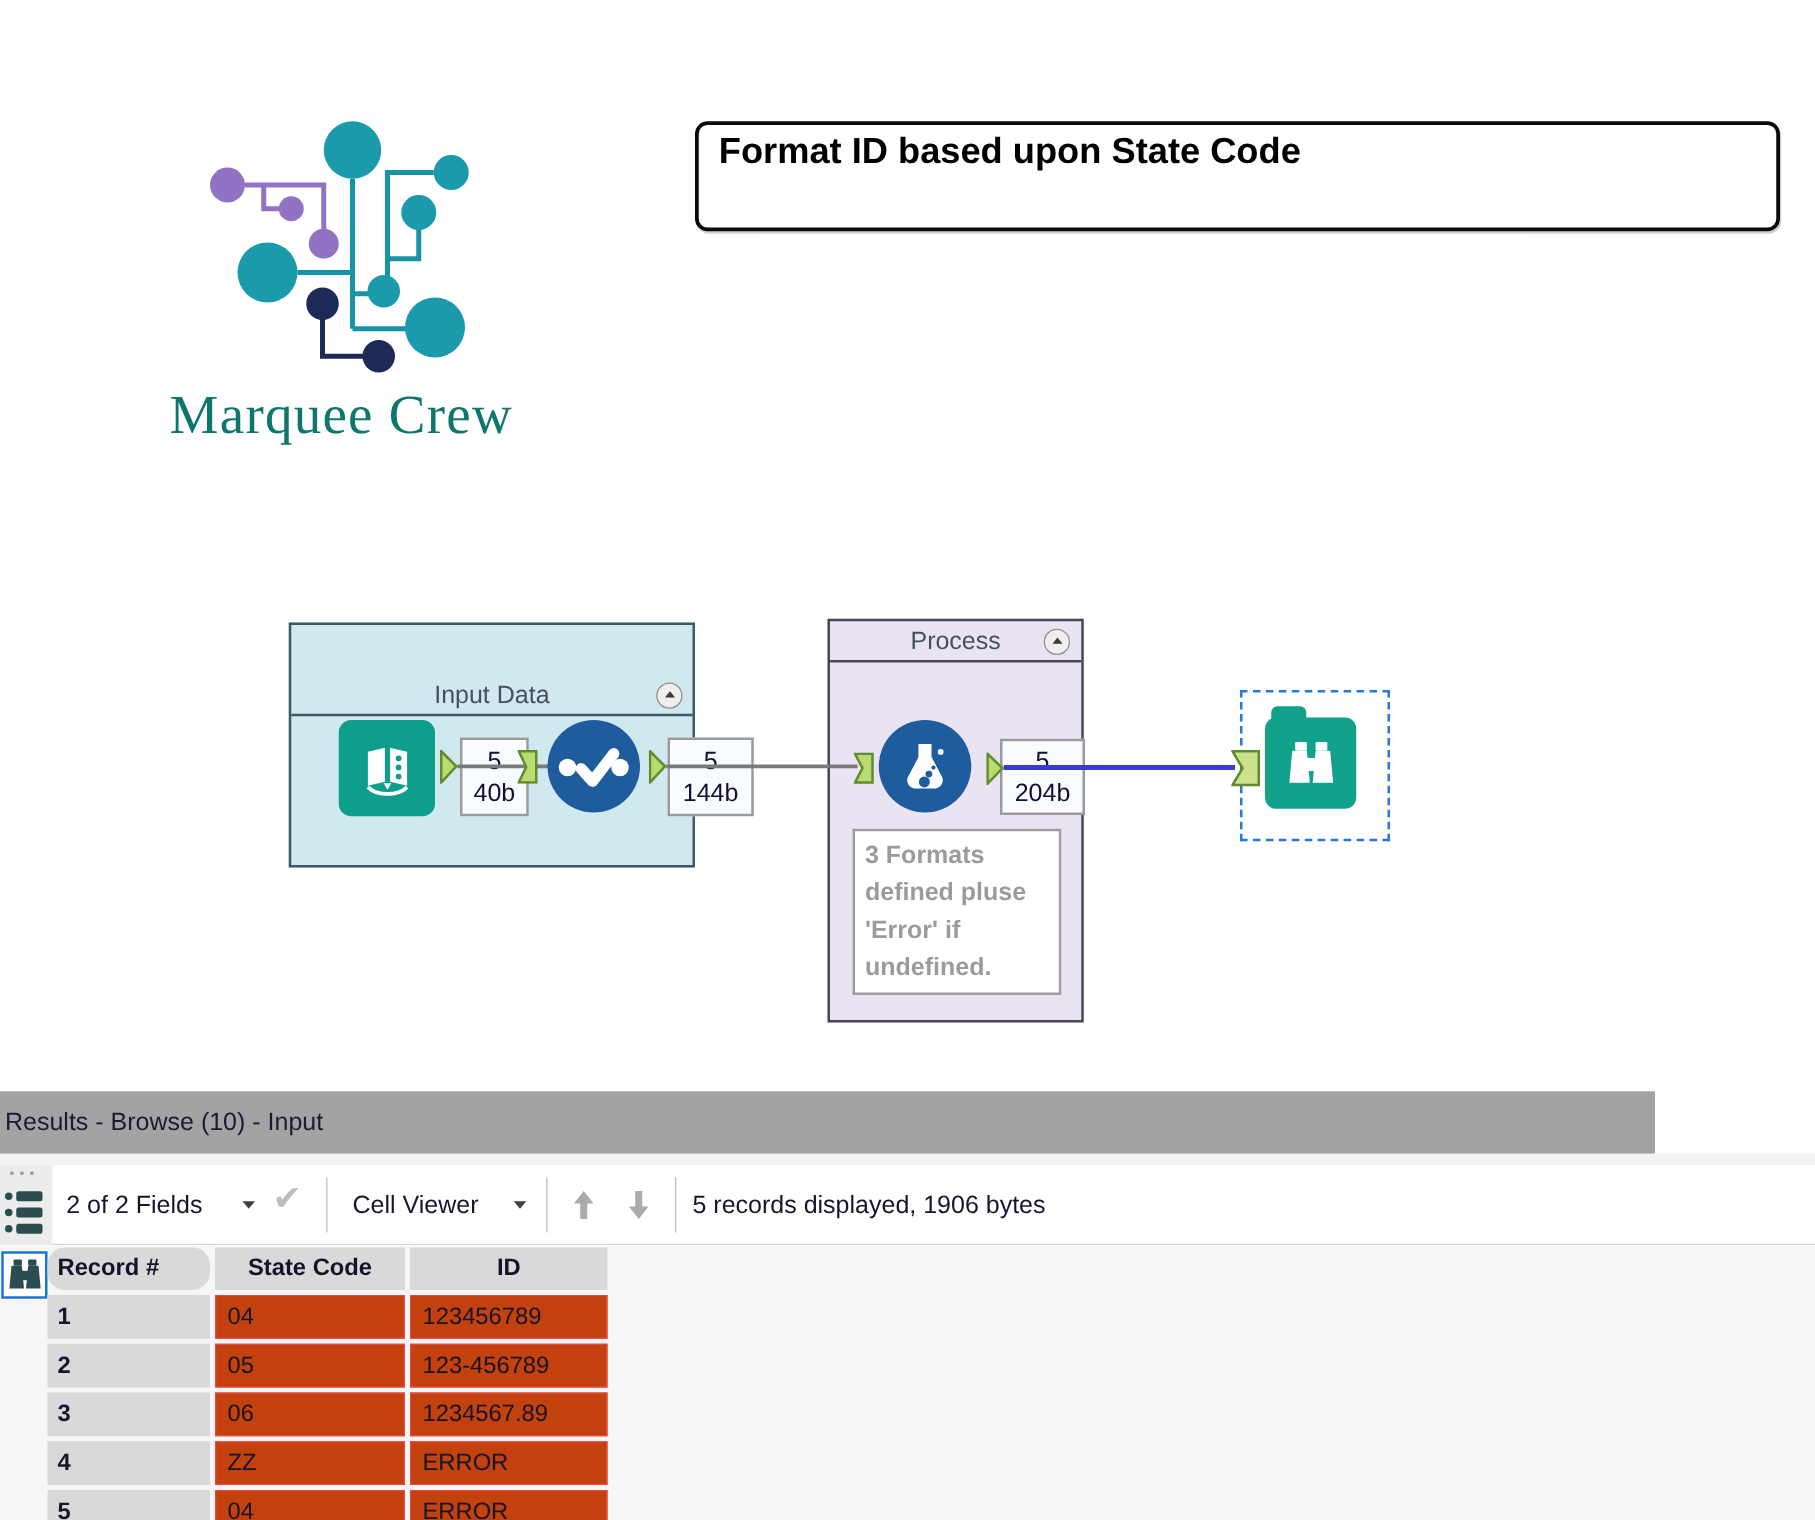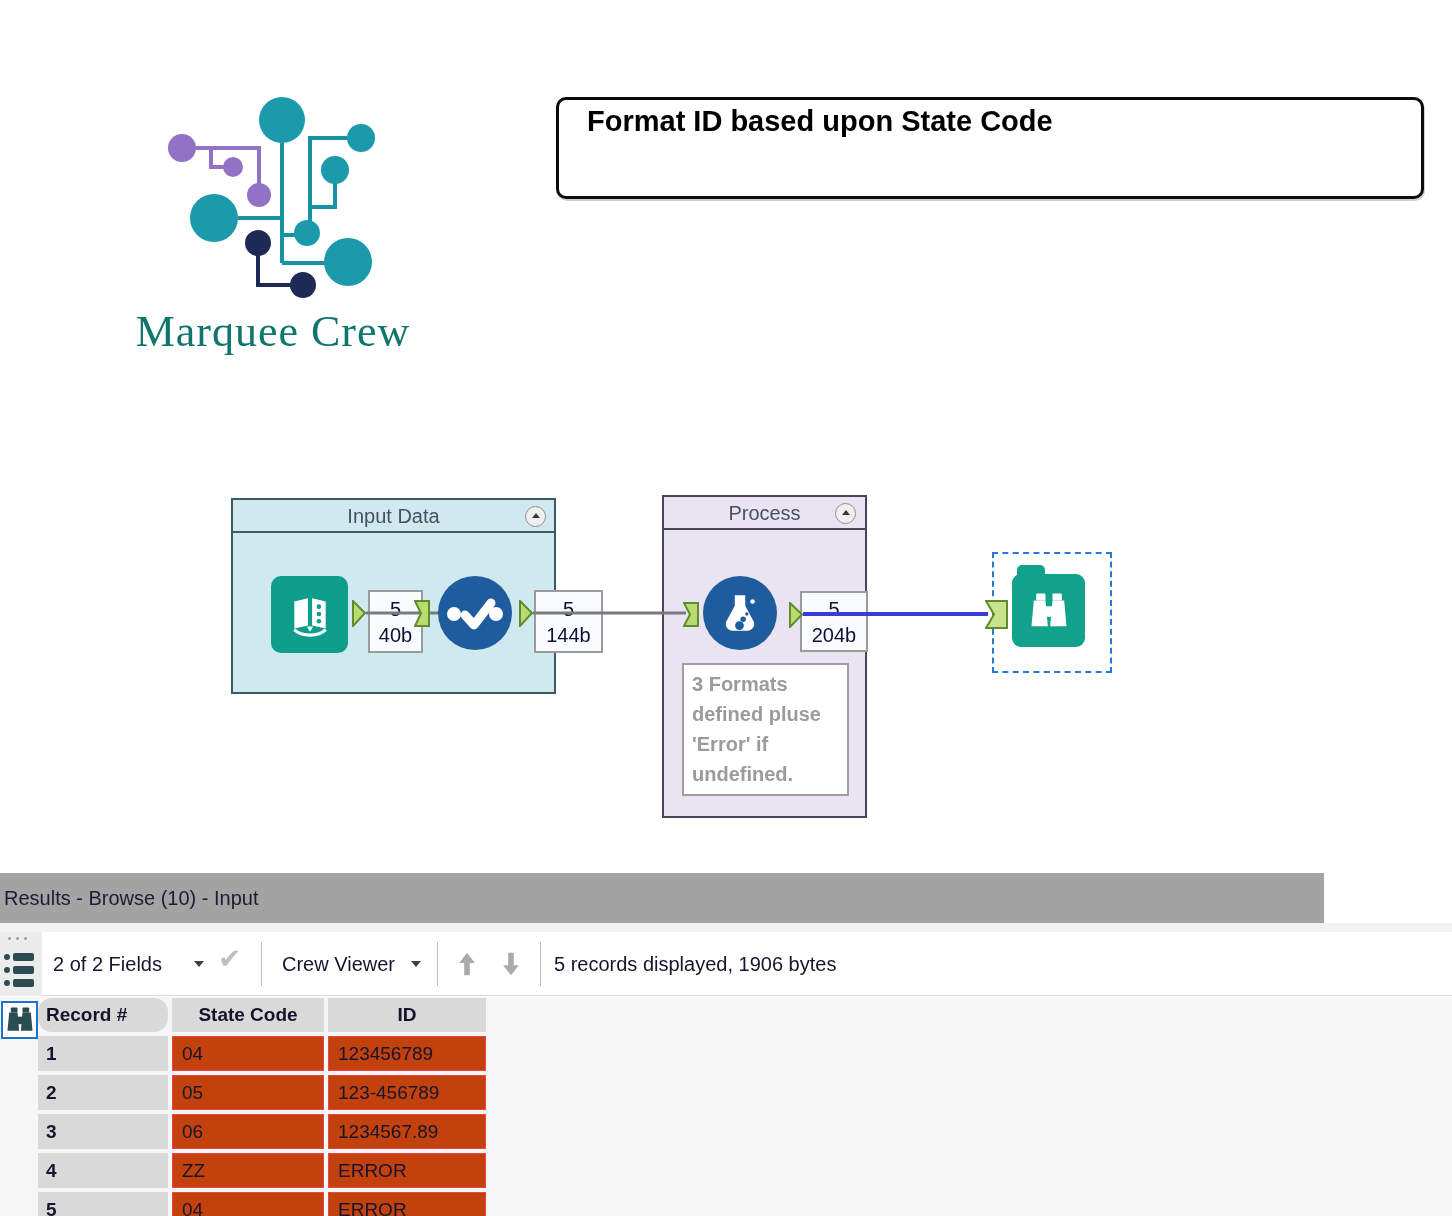--- a/index.html
+++ b/index.html
@@ -5,32 +5,32 @@
   html,body{margin:0;padding:0;background:#fff;}
   .stage{position:relative;width:1452px;height:1216px;background:#ffffff;overflow:hidden;
          font-family:"Liberation Sans",sans-serif;color:#15152e;}
   .abs{position:absolute;}
 
   
   .brand-text{position:absolute;left:103px;top:306px;width:340px;text-align:center;
     font-family:"Liberation Serif",serif;font-size:44px;color:#0f766e;letter-spacing:1px;}
 
   
-  .comment-box{position:absolute;left:556px;top:97px;width:868px;height:102px;background:#fff;
+  .comment-box{position:absolute;left:556px;top:97px;width:868px;height:88px;background:#fff;
     border:3px solid #0b0b0b;border-radius:10px;box-sizing:border-box;
-    box-shadow:1px 2px 0 rgba(120,120,120,.35);padding:5px 28px;
+    box-shadow:1px 2px 0 rgba(120,120,120,.35);padding:5px 16px;
     font-size:29px;font-weight:bold;color:#000;}
 
   
   .tc{position:absolute;box-sizing:border-box;}
   .tc-input{left:231px;top:498px;width:325px;height:196px;background:#cfe9ef;border:2px solid #3d5a64;}
   .tc-process{left:662px;top:495px;width:205px;height:323px;background:#e9e3f2;border:2px solid #474757;}
   .tc-header{position:relative;height:33px;line-height:33px;text-align:center;
     font-size:20px;color:#475063;box-sizing:border-box;}
-  .tc-input  .tc-header{border-bottom:2px solid #3d5a64;}
+  .tc-input  .tc-header{border-bottom:2px solid #3d5a64;margin-top:40px;}
   .tc-process .tc-header{border-bottom:2px solid #474757;}
   .collapse-btn{position:absolute;top:6px;width:21px;height:21px;border-radius:50%;
     background:#efefef;border:1px solid #8f8f8f;box-sizing:border-box;}
   .collapse-caret{width:0;height:0;margin:6px auto 0;border-left:4px solid transparent;
     border-right:4px solid transparent;border-bottom:5px solid #3a3a3a;}
 
   
   .badge{position:absolute;background:#f8fcfe;border:2px solid #9b9b9b;box-sizing:border-box;
     display:flex;flex-direction:column;align-items:center;justify-content:center;
     font-size:20px;line-height:26px;color:#0f0f35;}
@@ -236,21 +236,21 @@
             <rect x="10" y="28" width="21" height="8" rx="2"></rect>
         </g>
       </svg>
     </div>
 
     <div class="tb-label" style="left:53px">2 of 2 Fields</div>
     <div class="caret-down" style="left:194px;top:29px"></div>
     <div class="tb-check" style="left:218px">✔</div>
     <div class="tb-sep" style="left:261px"></div>
 
-    <div class="tb-label" style="left:282px">Crew Viewer</div>
+    <div class="tb-label" style="left:282px">Cell Viewer</div>
     <div class="caret-down" style="left:411px;top:29px"></div>
     <div class="tb-sep" style="left:437px"></div>
 
     <svg style="position:absolute;left:458px;top:18px" width="18" height="28" viewBox="0 0 16 24">
       <path d="M8,2 L15,11 H10.5 V22 H5.5 V11 H1 Z" fill="#ababab"></path>
       </svg>
     <svg style="position:absolute;left:502px;top:18px" width="18" height="28" viewBox="0 0 16 24">
       <path d="M8,22 L1,13 H5.5 V2 H10.5 V13 H15 Z" fill="#ababab"></path>
       </svg>
     <div class="tb-sep" style="left:540px"></div>

